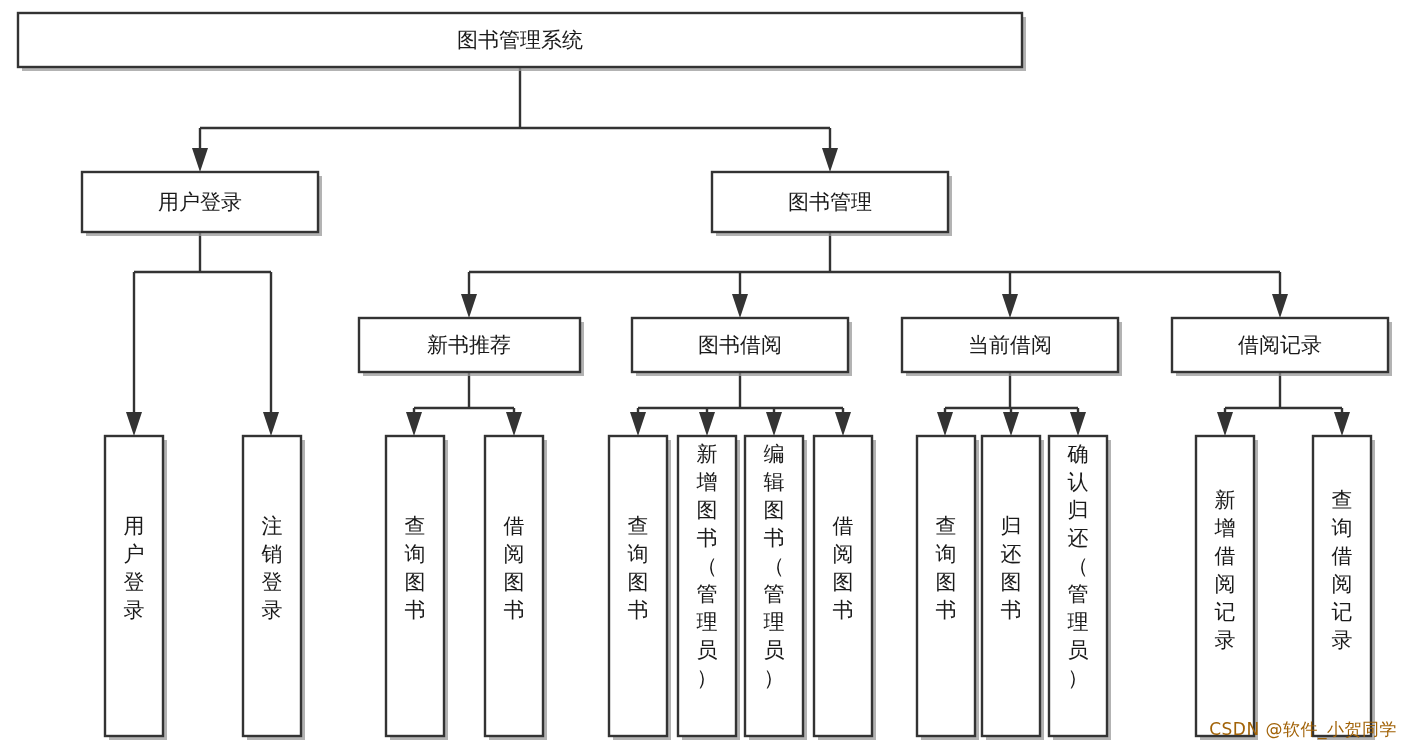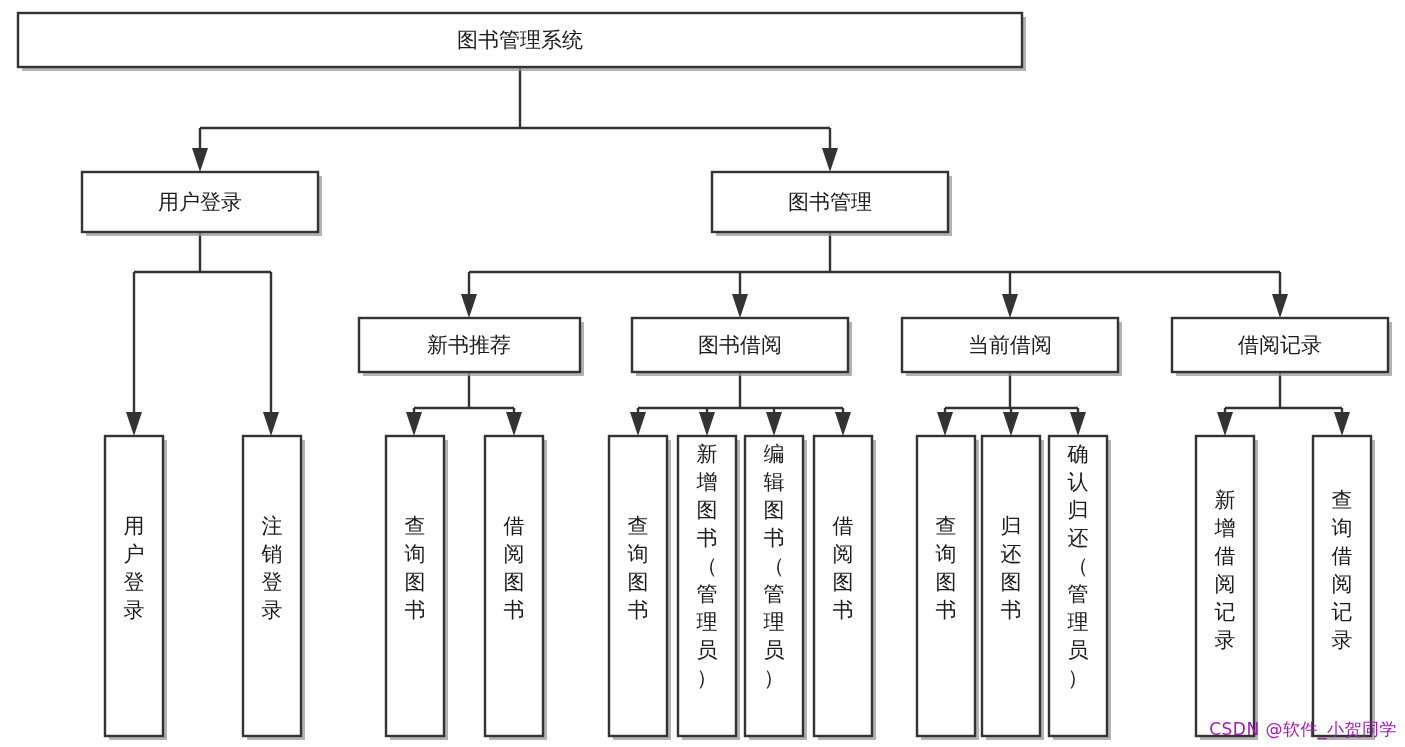--- a/index.html
+++ b/index.html
@@ -60,21 +60,21 @@
     font-size: 21px;
     fill: #1a1a1a;
     text-anchor: middle;
   }
   .watermark-text {
     position: absolute;
     right: 8px;
     bottom: 6px;
     font-family: "DejaVu Sans", "Liberation Sans", sans-serif;
     font-size: 17px;
-    color: #a21caf;
+    color: #a16207;
     white-space: nowrap;
     letter-spacing: 0.5px;
     user-select: none;
   }
 </style>
 </head>
 <body>
 
 <div id="diagram-root">
 

